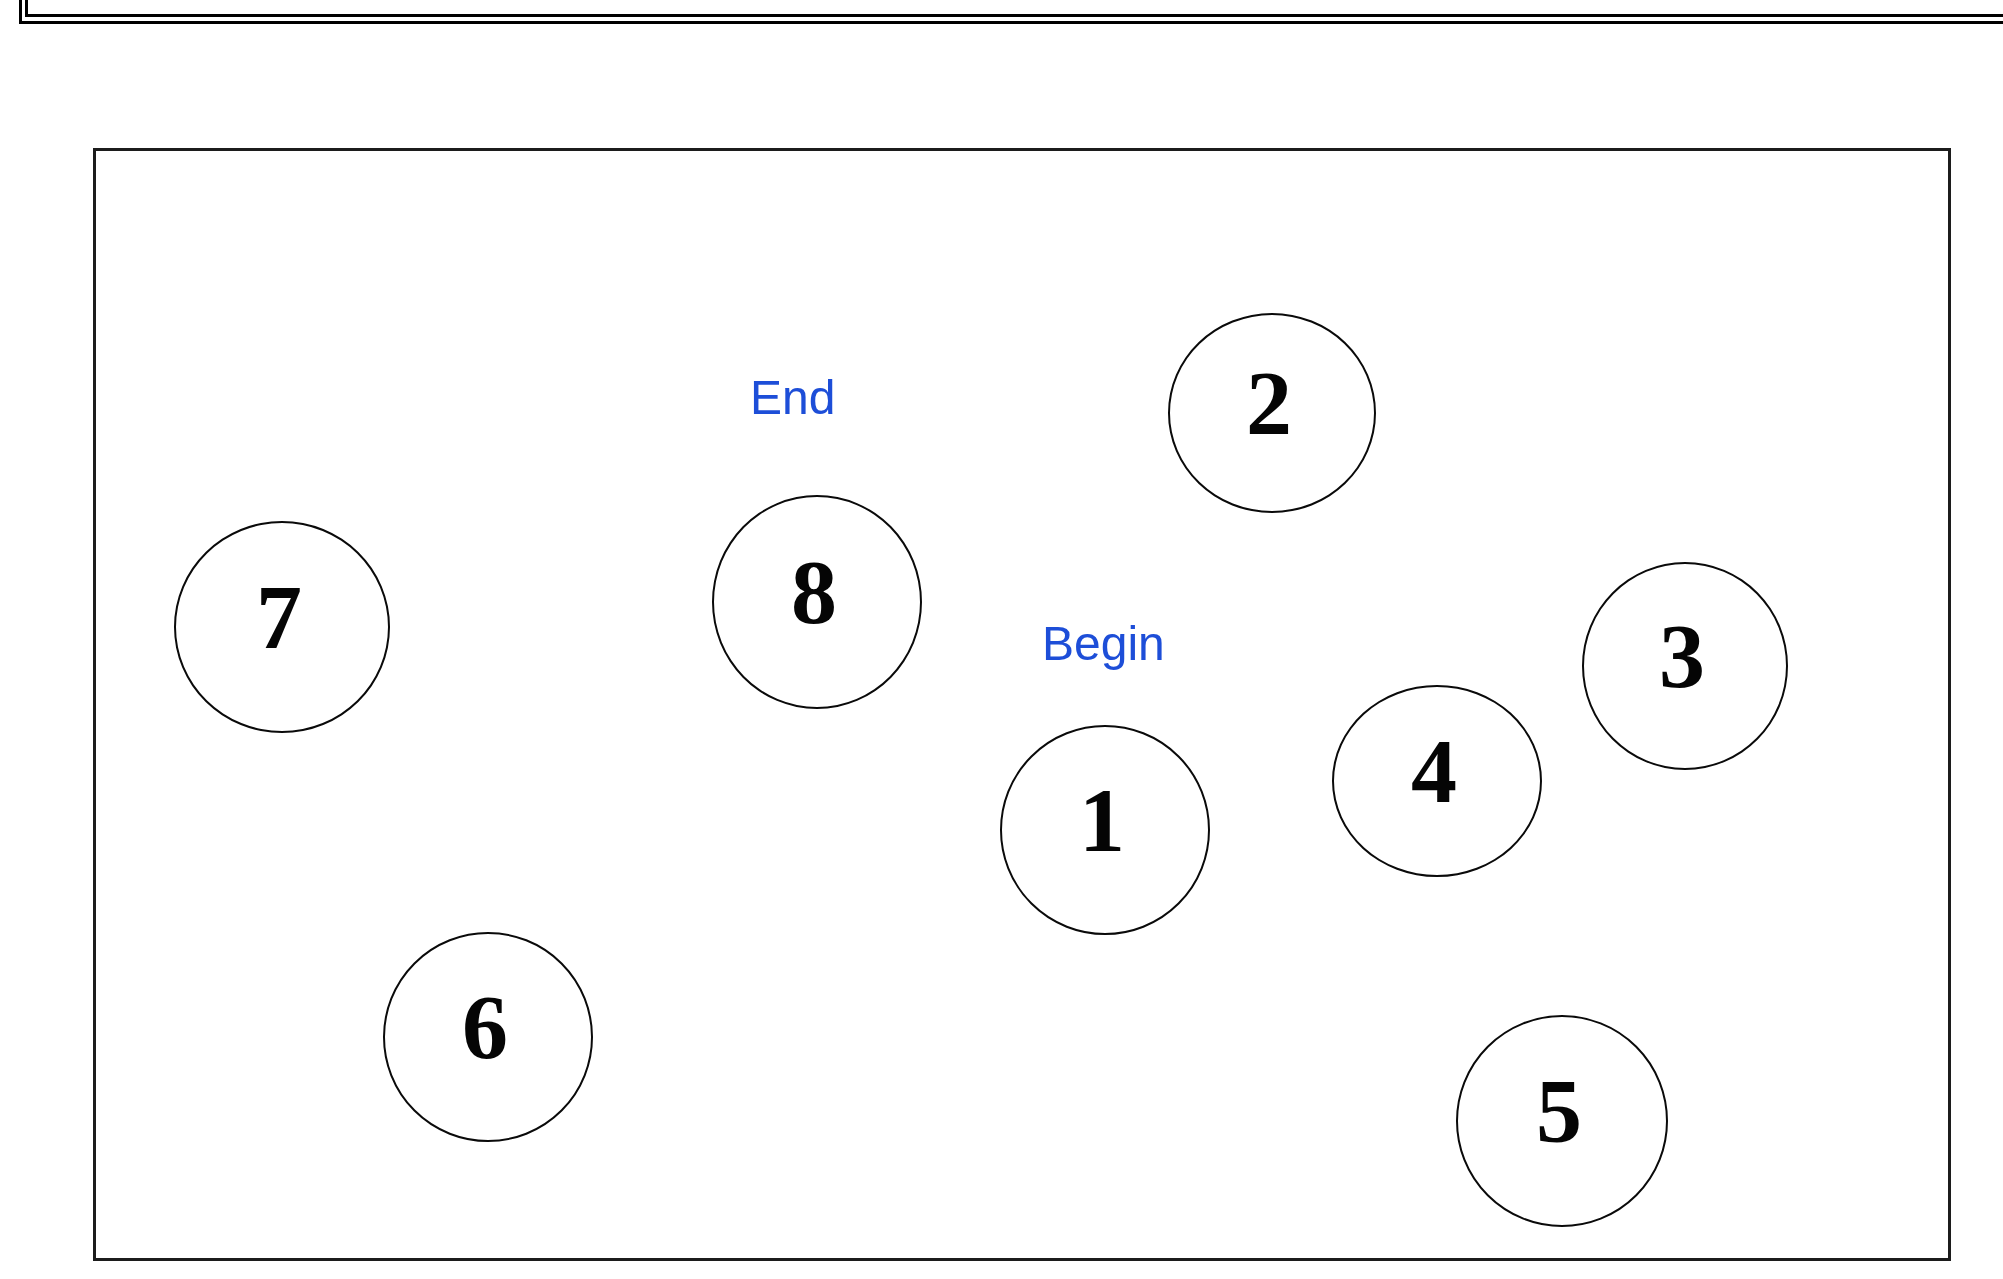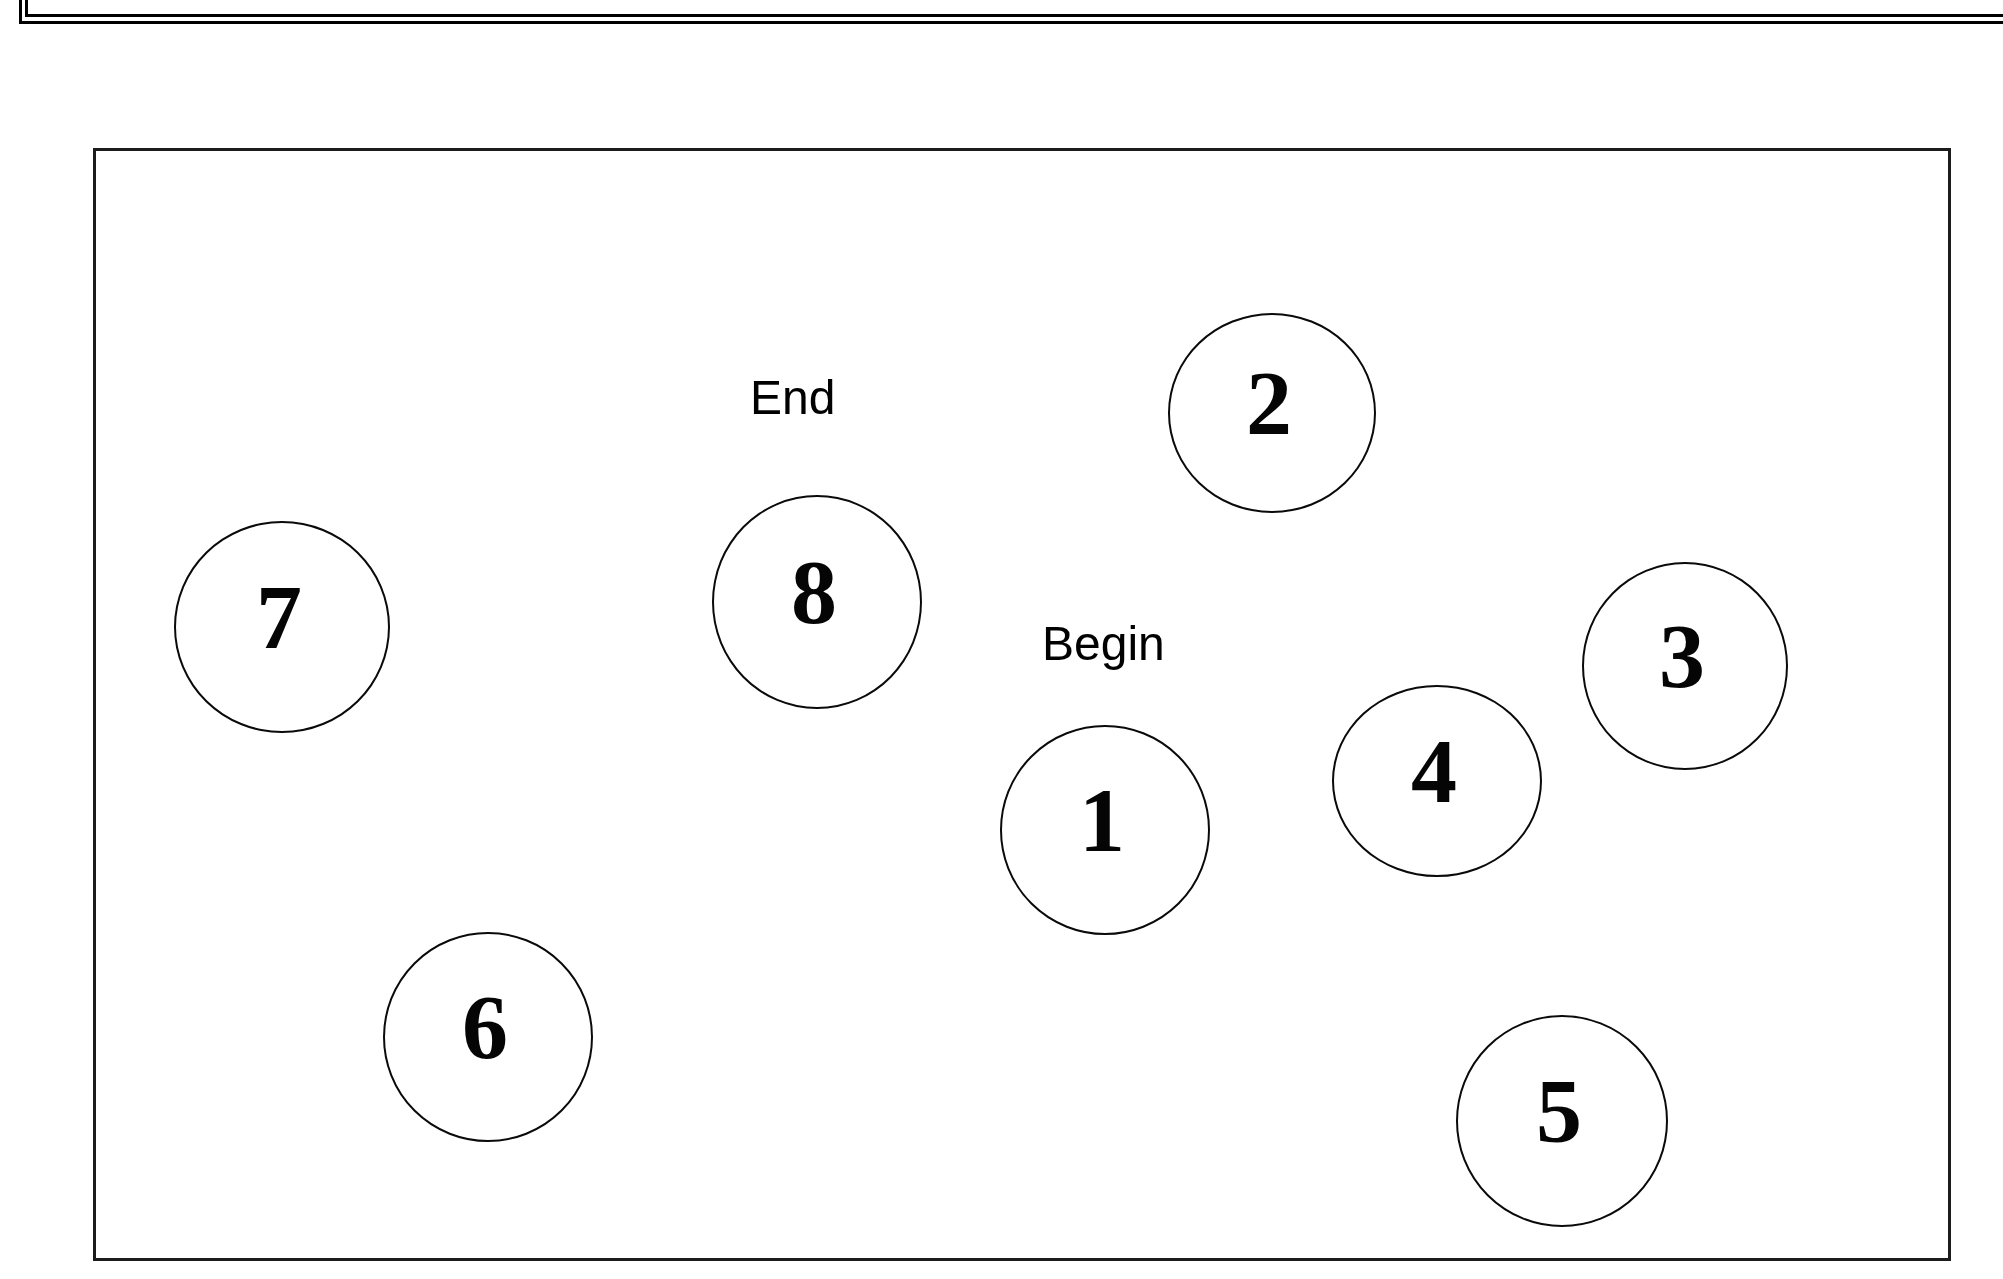--- a/index.html
+++ b/index.html
@@ -66,21 +66,21 @@
     color: #050505;
     transform: translate(-3px, -10px);
     user-select: none;
   }
   
   .float-label {
     position: absolute;
     font-family: "Liberation Sans", sans-serif;
     font-size: 48px;
     line-height: 1;
-    color: #000000;
+    color: #1d4ed8;
     white-space: nowrap;
   }
 </style>
 </head>
 <body>
 
 <div class="top-frame-outer"></div>
 <div class="top-frame-inner"></div>
 
 <div class="board"></div>

